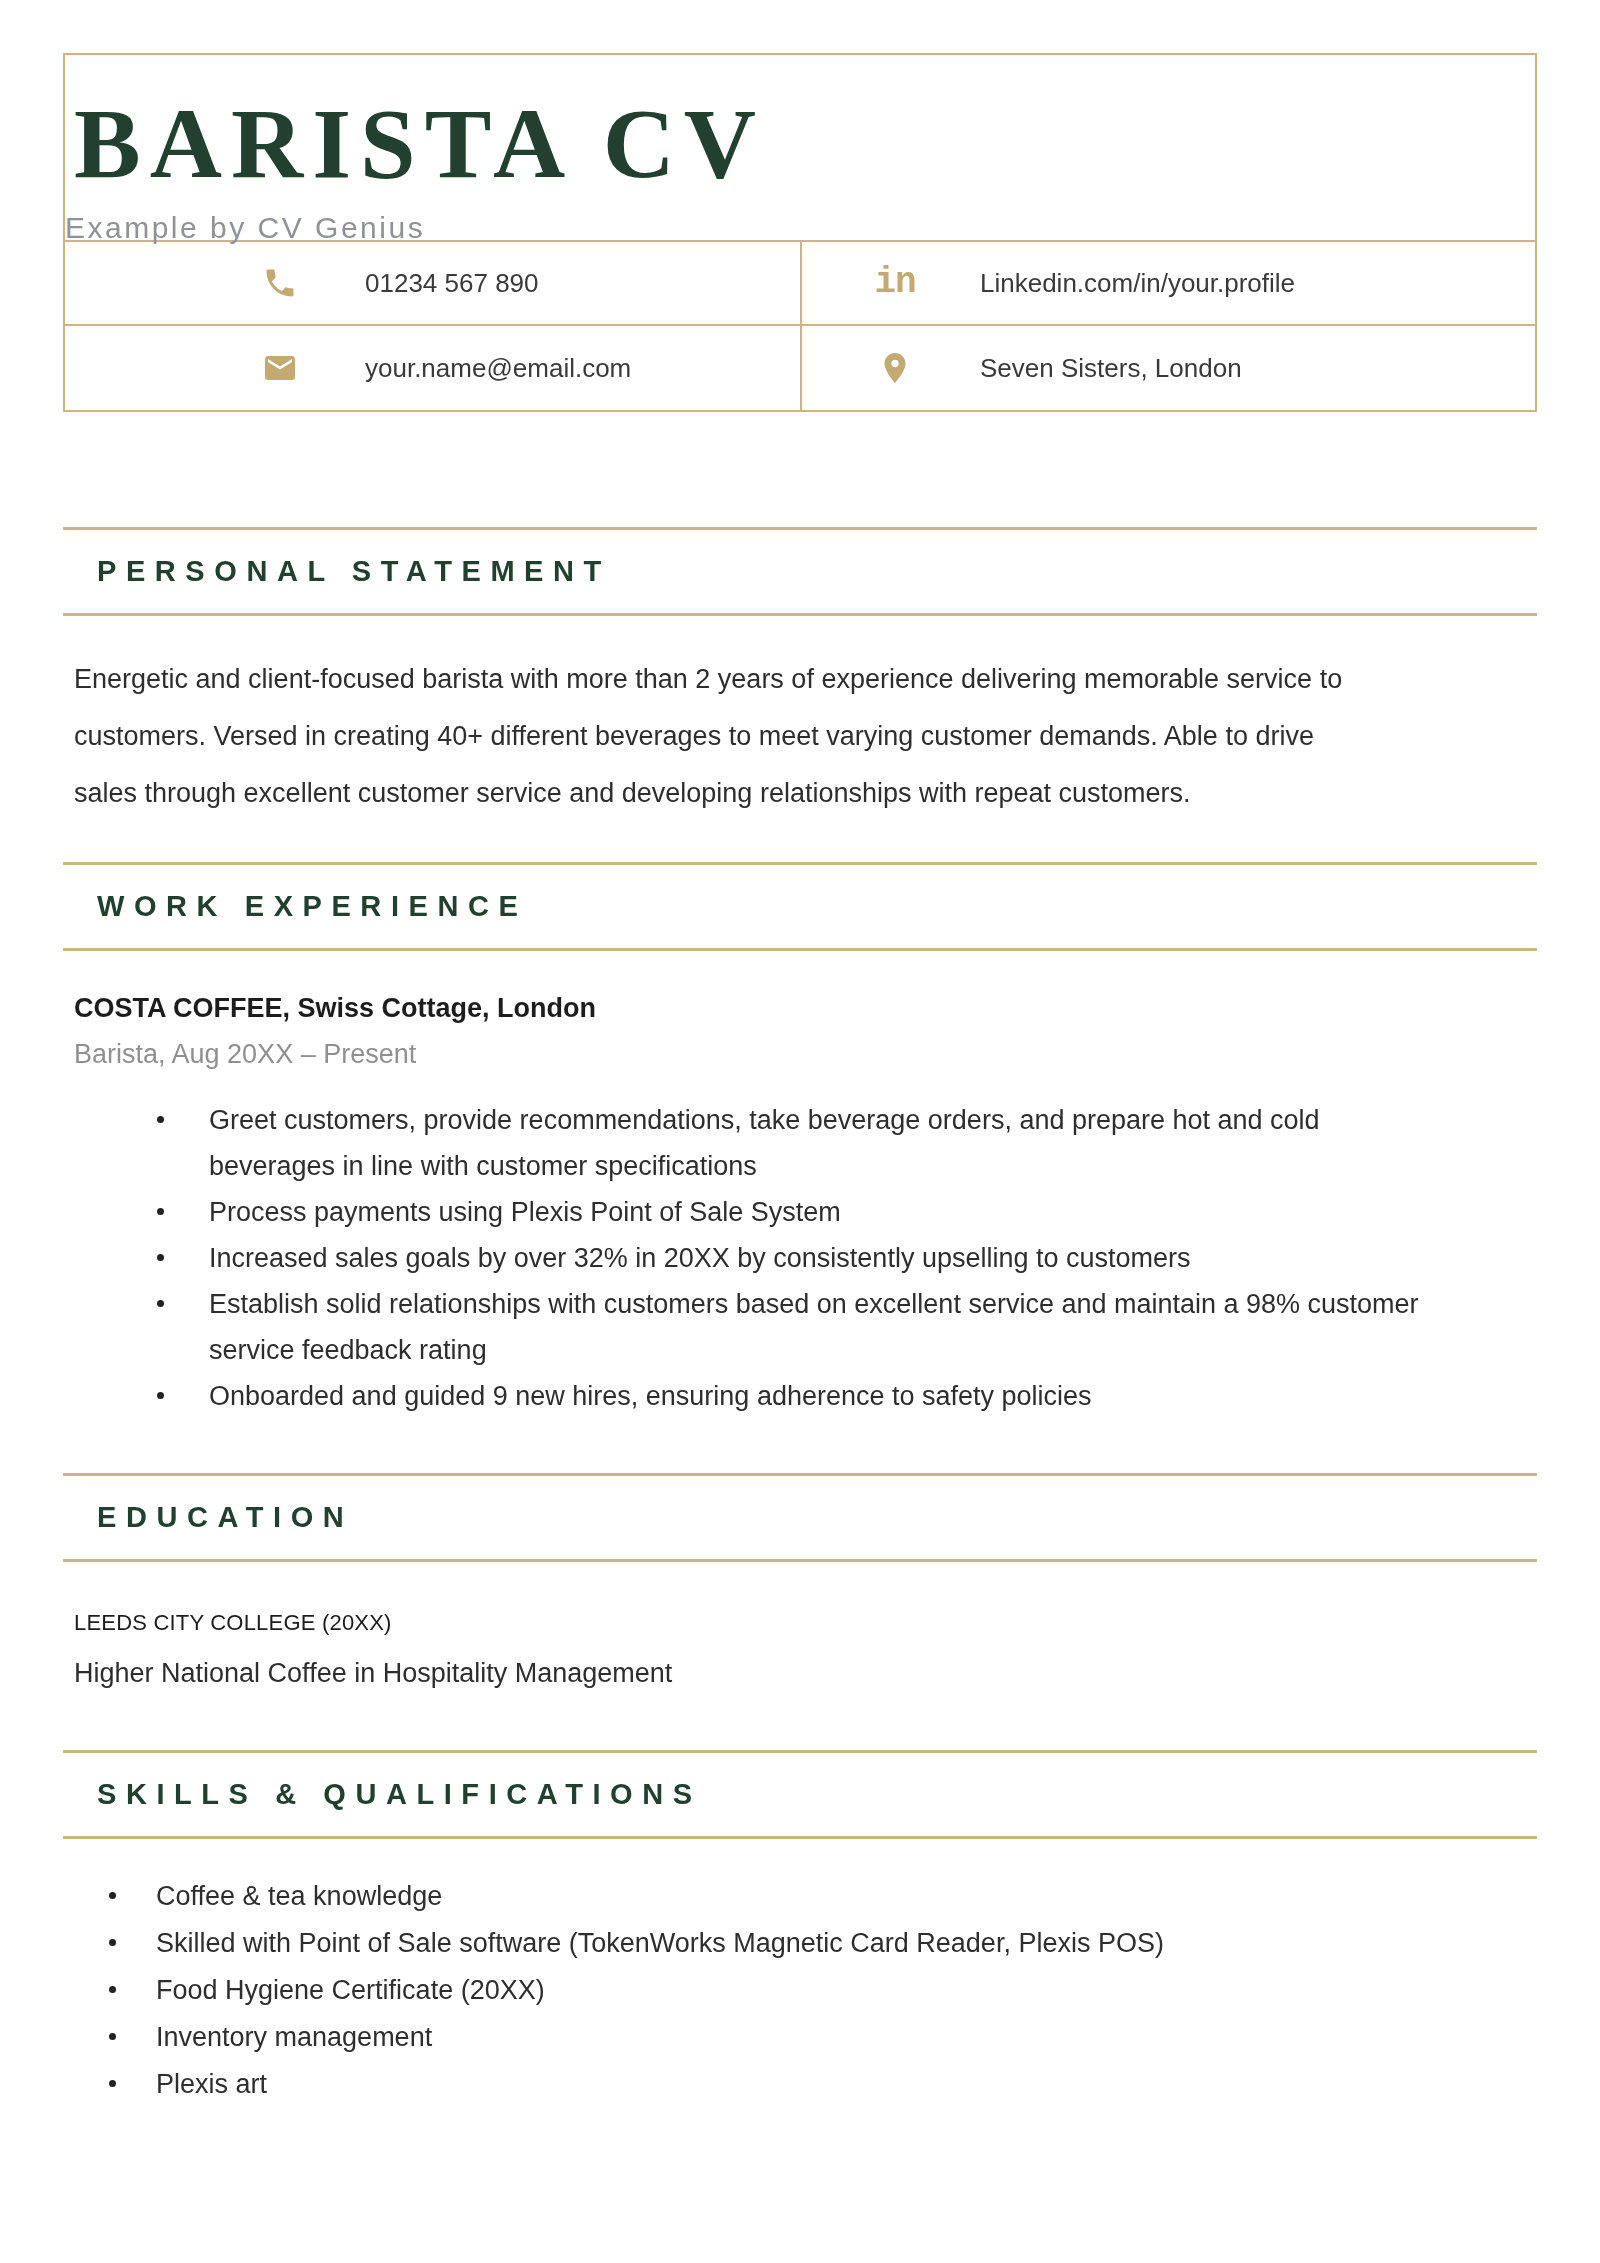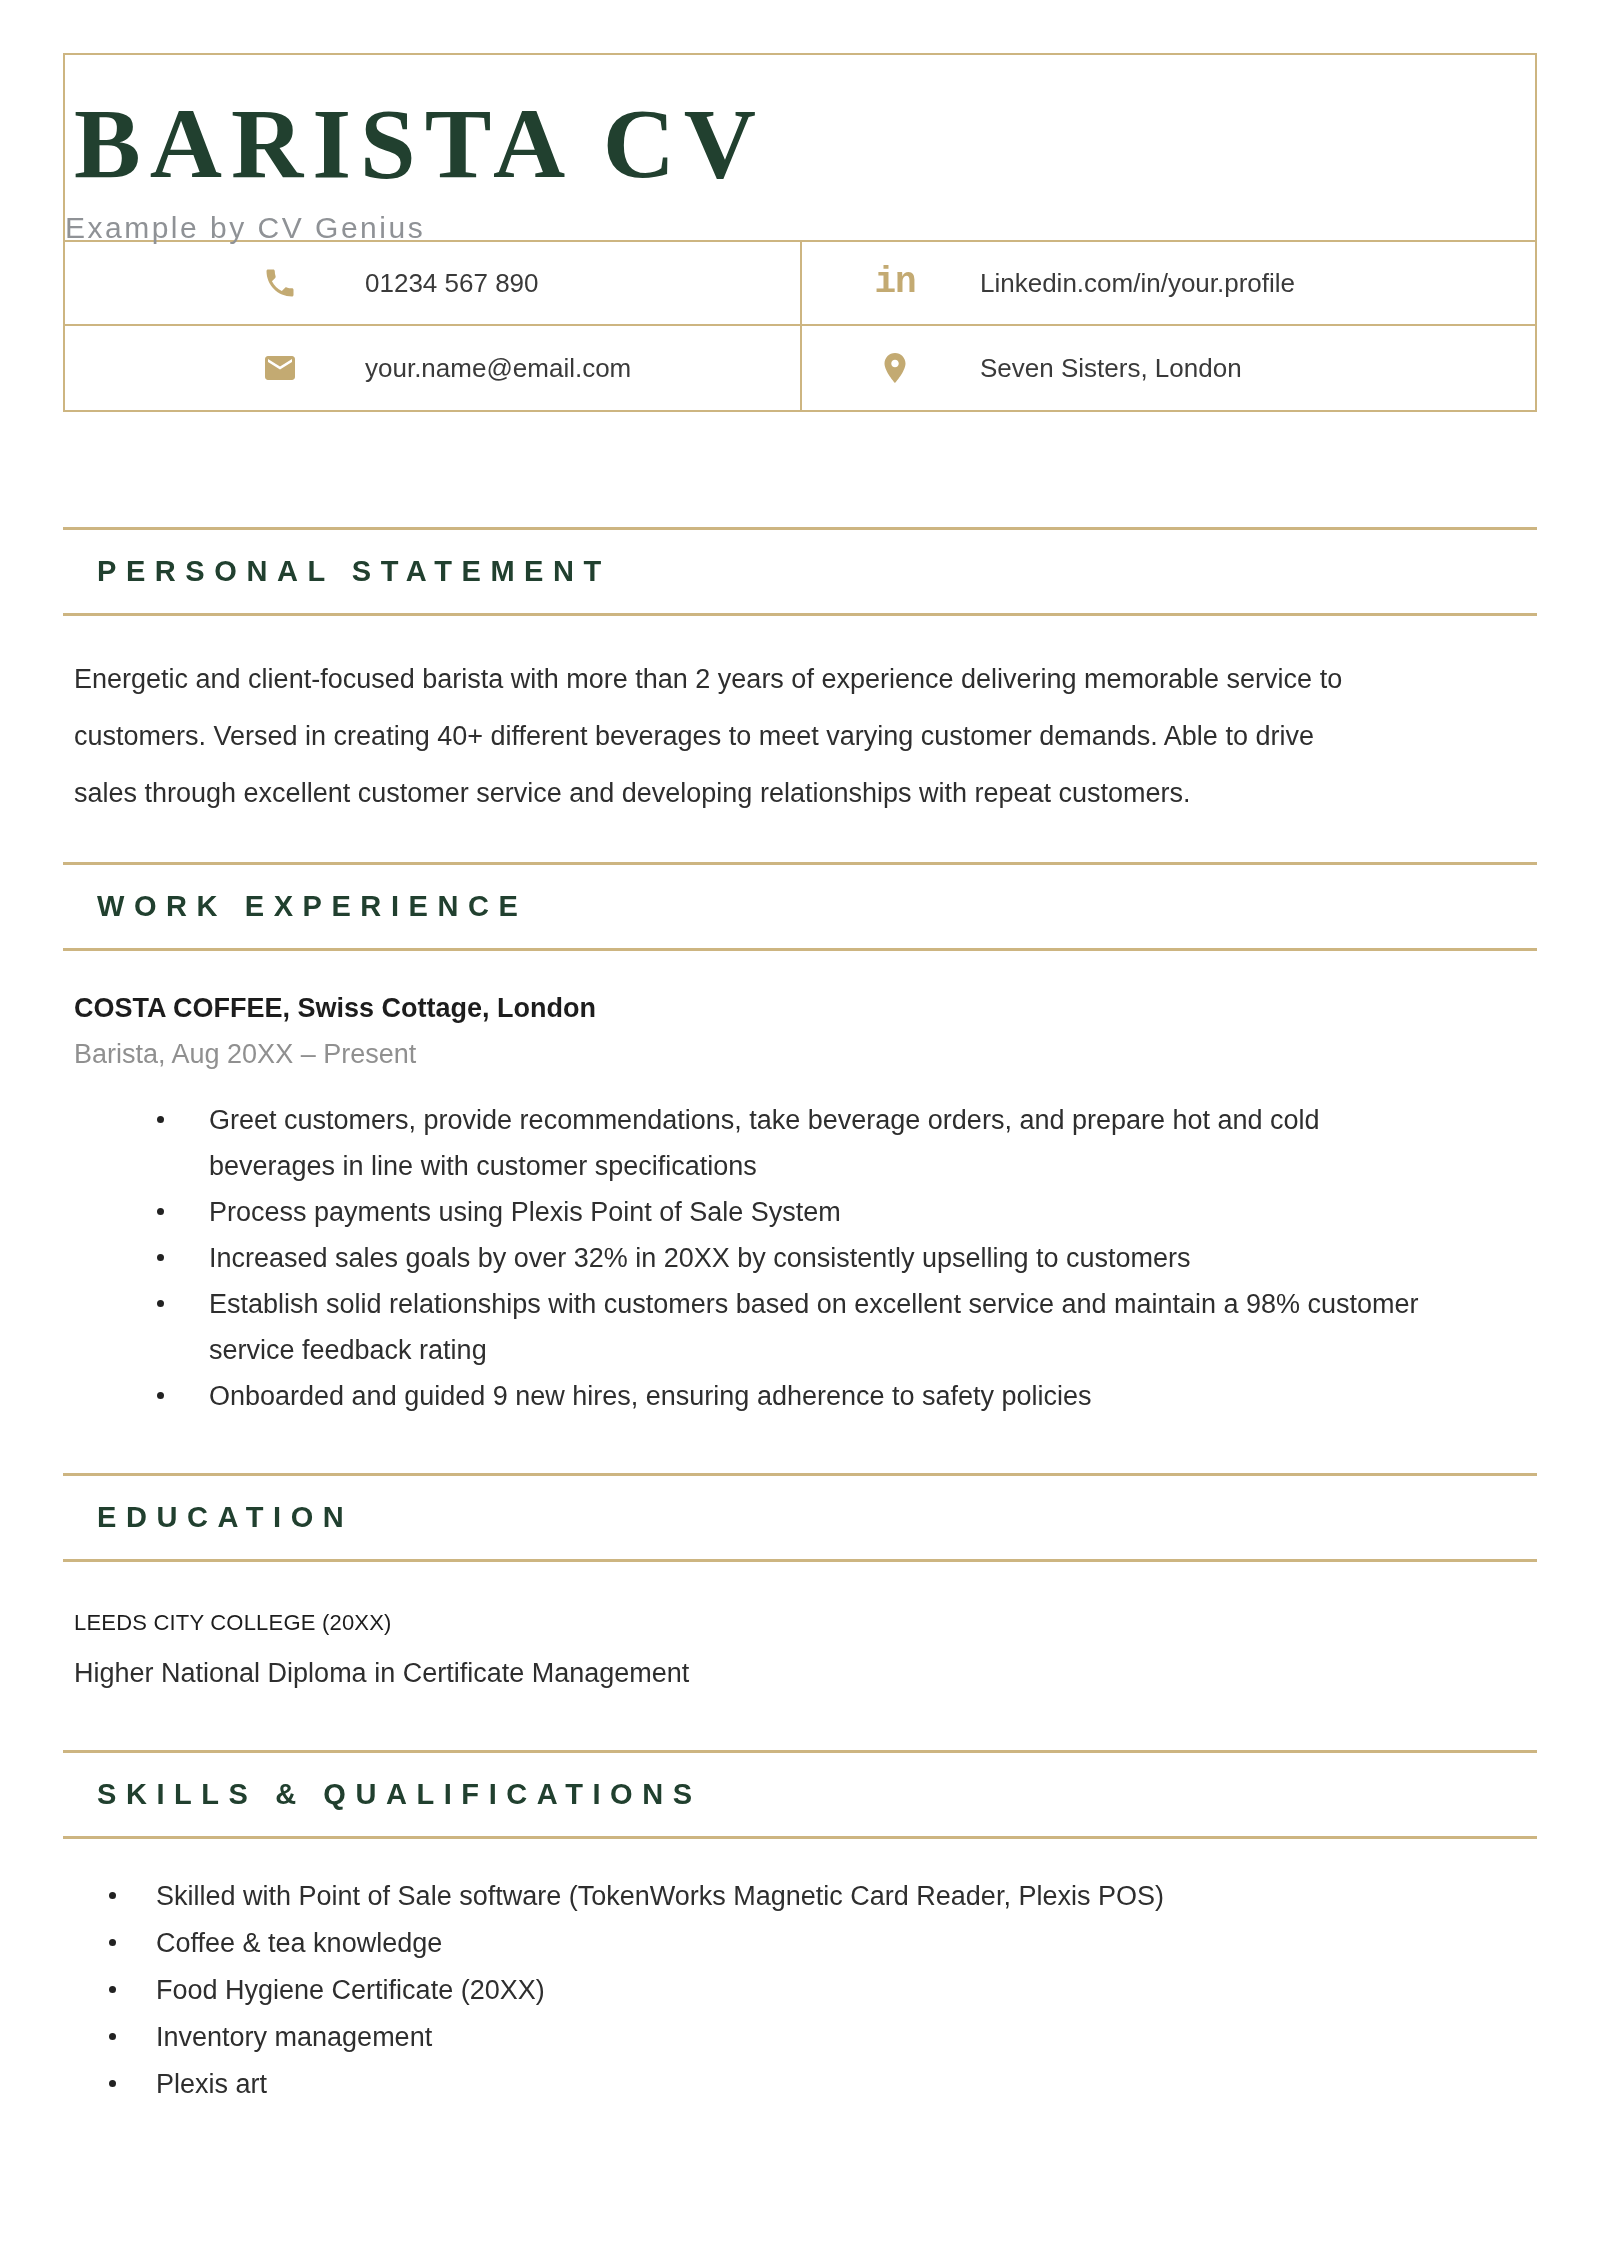--- a/index.html
+++ b/index.html
@@ -181,34 +181,34 @@
           <span class="dot"></span>
           <span class="li-text">Onboarded and guided 9 new hires, ensuring adherence to safety policies</span>
         </li>
     </ul>
 
     <div class="section-header mt-ed">
       <h2>EDUCATION</h2>
     </div>
     <div class="edu-block">
       <div class="school-line">LEEDS CITY COLLEGE (20XX)</div>
-      <div class="degree-line">Higher National Diploma in Certificate Management</div>
+      <div class="degree-line">Higher National Coffee in Hospitality Management</div>
     </div>
 
     <div class="section-header mt-sk">
       <h2>SKILLS &amp; QUALIFICATIONS</h2>
     </div>
     <ul class="bullet-list skills-list">
       <li>
           <span class="dot"></span>
+          <span class="li-text">Coffee &amp; tea knowledge</span>
+        </li>
+      <li>
+          <span class="dot"></span>
           <span class="li-text">Skilled with Point of Sale software (TokenWorks Magnetic Card Reader, Plexis POS)</span>
-        </li>
-      <li>
-          <span class="dot"></span>
-          <span class="li-text">Coffee &amp; tea knowledge</span>
         </li>
       <li>
           <span class="dot"></span>
           <span class="li-text">Food Hygiene Certificate (20XX)</span>
         </li>
       <li>
           <span class="dot"></span>
           <span class="li-text">Inventory management</span>
         </li>
       <li>

